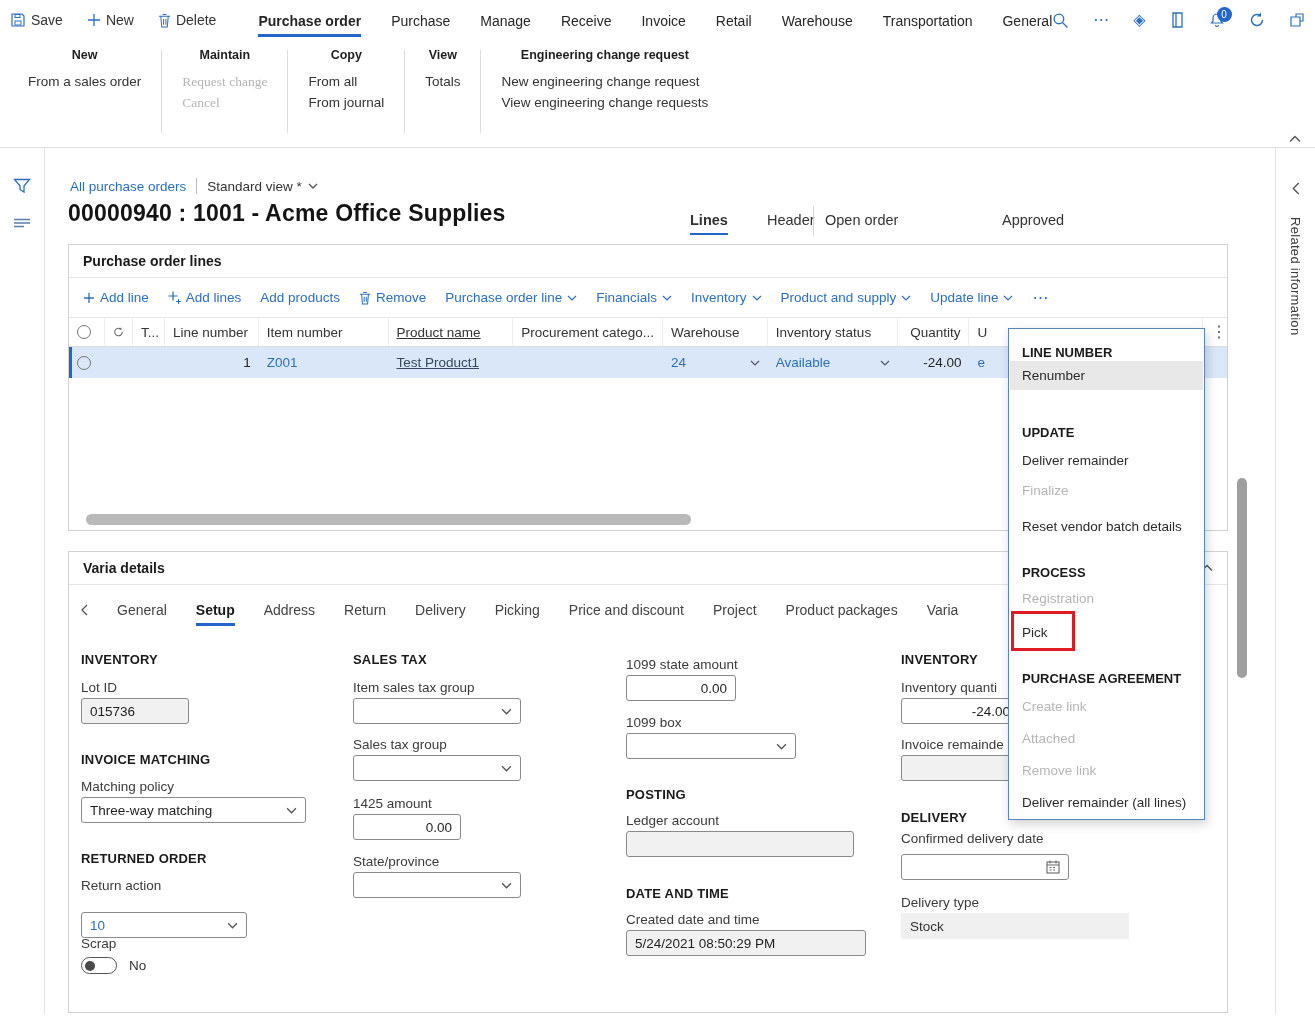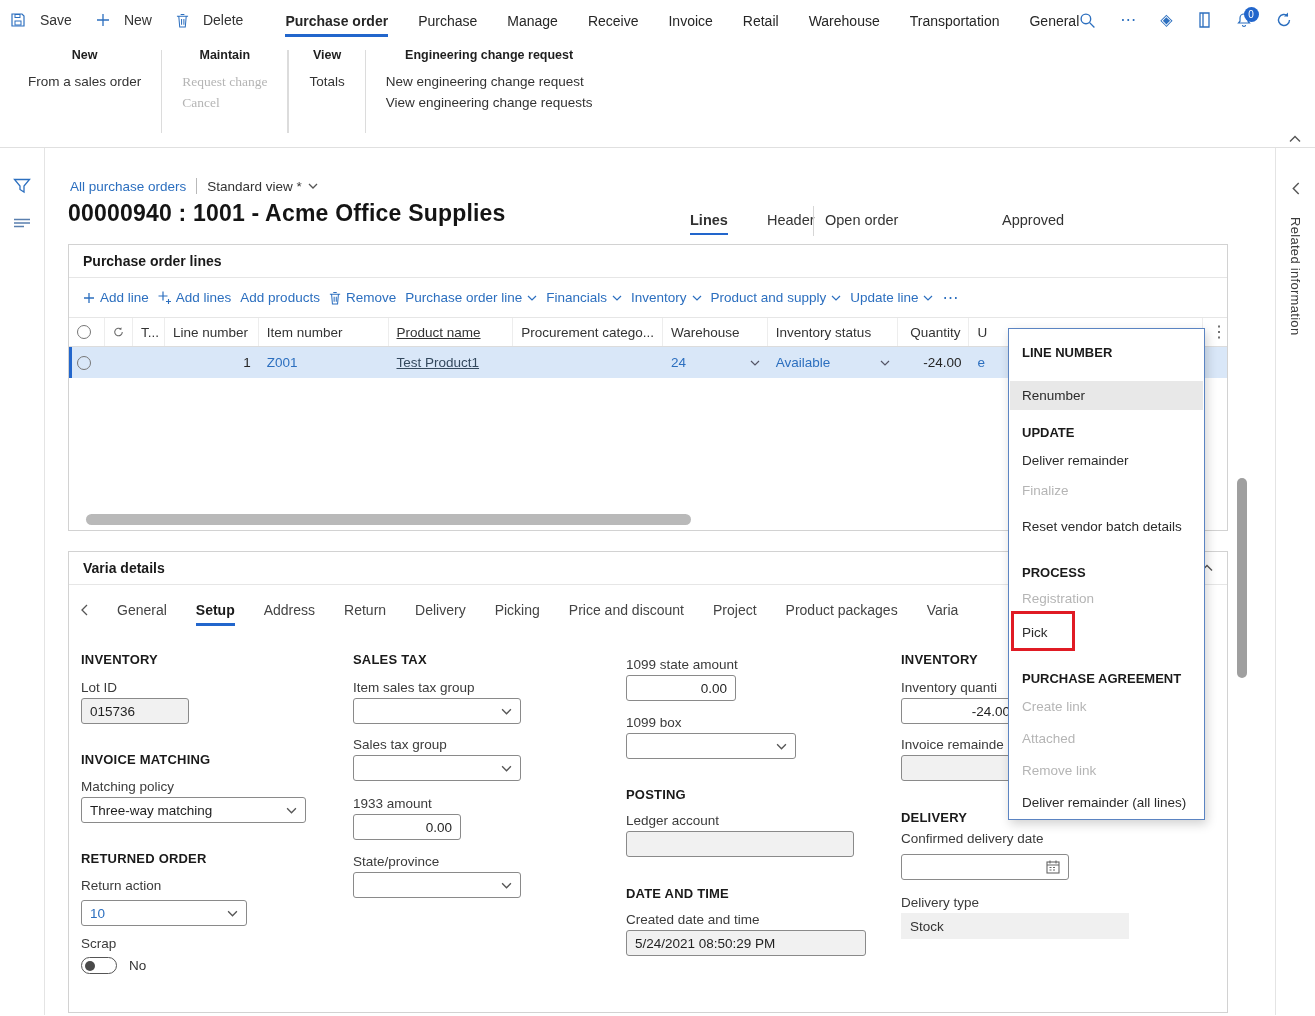--- a/index.html
+++ b/index.html
@@ -2,21 +2,21 @@
 <html><head>
 <meta charset="utf-8">
 <style>
   * { box-sizing: border-box; margin: 0; padding: 0; }
   html,body { width:1315px; height:1016px; }
   body { font-family:"Liberation Sans", sans-serif; background:#fff; color:#262626; overflow:hidden; }
   .screen { position:relative; width:1315px; height:1016px; overflow:hidden; background:#fff; }
 
   
   .appbar { display:flex; align-items:center; height:40px; padding:0 12px 0 10px; font-size:14px; }
-  .qa { display:flex; align-items:center; gap:14px; margin-right:24px; color:#333; cursor:default; }
+  .qa { display:flex; align-items:center; gap:5px; margin-right:24px; color:#333; cursor:default; }
   .qa .ic { color:#2C6FBF; display:inline-flex; }
   .ab-divider { width:1px; height:22px; background:#d8d8d8; margin:0 16px 0 2px; }
   .appbar-tabs { display:flex; gap:30px; align-items:center; }
   .apptab { position:relative; padding:11px 0 9px; color:#262626; white-space:nowrap; }
   .apptab.active { font-weight:bold; }
   .apptab.active::after { content:""; position:absolute; left:0; right:0; bottom:1px; height:3px; background:#2266CC; }
   .appbar-icons { margin-left:auto; display:flex; gap:24px; color:#2C6FBF; align-items:center; }
   .appbar-icons .ic { display:inline-flex; position:relative; }
   .glyph { font-size:16px; line-height:1; }
   .badge { position:absolute; top:-5px; right:-7px; background:#2266CC; color:#fff; border-radius:50%;
@@ -54,21 +54,21 @@
 
   
   .card { position:relative; width:1160px; margin-left:23px; border:1px solid #d2d2d2; background:#fff; }
   .card-po { height:287px; }
   .card-ld { margin-top:20px; height:462px; }
   .card-hd { display:flex; align-items:center; height:33px; padding:0 14px; font-size:14px; font-weight:bold; color:#1a1a1a;
              border-bottom:1px solid #e6e6e6; }
   .card-hd .hd-chev { margin-left:auto; color:#555; }
 
   
-  .gtb { display:flex; align-items:center; height:40px; padding:0 14px; gap:9px; border-bottom:1px solid #e6e6e6;
+  .gtb { display:flex; align-items:center; height:40px; padding:0 14px; gap:19px; border-bottom:1px solid #e6e6e6;
          font-size:13.5px; color:#2C6FBF; white-space:nowrap; }
   .gtb-item { display:flex; align-items:center; gap:5px; cursor:default; }
 
   
   .ghead { display:flex; height:29px; align-items:center; font-size:13.5px; color:#333; border-bottom:1px solid #dcdcdc; }
   .ghead > div { padding:0 8px; border-right:1px solid #ededed; height:100%; display:flex; align-items:center; overflow:hidden; white-space:nowrap; }
   .grow { display:flex; height:31px; align-items:center; font-size:13.5px; background:#D9E7F8; position:relative; }
   .grow::before { content:""; position:absolute; left:0; top:0; bottom:0; width:3px; background:#2266CC; }
   .grow > div { padding:0 8px; height:100%; display:flex; align-items:center; overflow:hidden; white-space:nowrap; }
   .w-radio{width:36px;} .w-sync{width:28px;} .w-t{width:32px;} .w-line{width:94px;} .w-item{width:130px;}
@@ -100,21 +100,21 @@
   .pill { width:36px; height:17px; border:1px solid #555; border-radius:9px; position:relative; background:#fff; }
   .knob { position:absolute; left:3px; top:2.5px; width:10px; height:10px; border-radius:50%; background:#4a4a4a; }
   .tog-txt { font-size:13.5px; color:#333; }
 
   
   .ctx { position:absolute; left:1008px; top:328px; width:197px; height:492px; background:#fff;
          border:1px solid #5b84c2; box-shadow:2px 4px 10px rgba(0,0,0,0.18); z-index:50; }
   .ctx .sec { position:absolute; left:13px; font-size:13px; font-weight:bold; color:#1a1a1a; white-space:nowrap; }
   .ctx .it { position:absolute; left:13px; font-size:13.5px; color:#2b2b2b; white-space:nowrap; }
   .ctx .it.dis { color:#b5b5b5; }
-  .ctx .hoverrow { position:absolute; left:1px; right:1px; top:52px; height:29px; background:#e8e8e8;
+  .ctx .hoverrow { position:absolute; left:1px; right:1px; top:32px; height:29px; background:#e8e8e8;
                    display:flex; align-items:center; padding-left:12px; font-size:13.5px; color:#2b2b2b; }
   .annot { position:absolute; left:2px; top:282px; width:64px; height:40px; border:3px solid #E01B24; z-index:60; }
 
   .vscroll { position:absolute; left:1237px; top:478px; width:10px; height:200px; background:#9f9f9f; border-radius:5px; z-index:40; }
 
   svg { display:block; }
 </style>
 </head>
 <body>
 
@@ -200,20 +200,25 @@
       <div class="rgroup-title">New</div>
       <div class="ritem">From a sales order</div>
     </div>
     <div class="rdivider"></div>
     <div class="rgroup">
       <div class="rgroup-title">Maintain</div>
       <div class="ritem disabled">Request change</div>
       <div class="ritem disabled">Cancel</div>
     </div>
     <div class="rdivider"></div>
+    <div class="rgroup">
+      <div class="rgroup-title">Copy</div>
+      <div class="ritem">From all</div>
+      <div class="ritem">From journal</div>
+    </div>
     <div class="rdivider"></div>
     <div class="rgroup">
       <div class="rgroup-title">View</div>
       <div class="ritem">Totals</div>
     </div>
     <div class="rdivider"></div>
     <div class="rgroup">
       <div class="rgroup-title">Engineering change request</div>
       <div class="ritem">New engineering change request</div>
       <div class="ritem">View engineering change requests</div>
@@ -436,21 +441,21 @@
             <div class="inp sel" style="top:149px; left:0; width:225px;">
               <span>Three-way matching</span>
               <span class="chev">
                   <svg width="11" height="7" viewBox="0 0 10 6">
                     <polyline points="1,1 5,5 9,1" fill="none" stroke="currentColor" stroke-width="1.2"></polyline>
                   </svg>
                 </span>
             </div>
             <div class="fsec" style="top:203px;">RETURNED ORDER</div>
             <div class="flbl" style="top:230px;">Return action</div>
-            <div class="inp sel" style="top:252px; left:0; width:166px;">
+            <div class="inp sel" style="top:264px; left:0; width:166px;">
               <span class="blue">10</span>
               <span class="chev">
                   <svg width="11" height="7" viewBox="0 0 10 6">
                     <polyline points="1,1 5,5 9,1" fill="none" stroke="currentColor" stroke-width="1.2"></polyline>
                   </svg>
                 </span>
             </div>
             <div class="flbl" style="top:288px;">Scrap</div>
             <div class="toggle" style="top:309px; left:0;">
               <span class="pill">
@@ -473,21 +478,21 @@
             </div>
             <div class="flbl" style="top:89px;">Sales tax group</div>
             <div class="inp sel" style="top:107px; left:0; width:168px;">
               <span></span>
               <span class="chev">
                   <svg width="11" height="7" viewBox="0 0 10 6">
                     <polyline points="1,1 5,5 9,1" fill="none" stroke="currentColor" stroke-width="1.2"></polyline>
                   </svg>
                 </span>
             </div>
-            <div class="flbl" style="top:148px;">1933 amount</div>
+            <div class="flbl" style="top:148px;">1425 amount</div>
             <div class="inp num" style="top:166px; left:0; width:108px;">0.00</div>
             <div class="flbl" style="top:206px;">State/province</div>
             <div class="inp sel" style="top:224px; left:0; width:168px;">
               <span></span>
               <span class="chev">
                   <svg width="11" height="7" viewBox="0 0 10 6">
                     <polyline points="1,1 5,5 9,1" fill="none" stroke="currentColor" stroke-width="1.2"></polyline>
                   </svg>
                 </span>
             </div>

